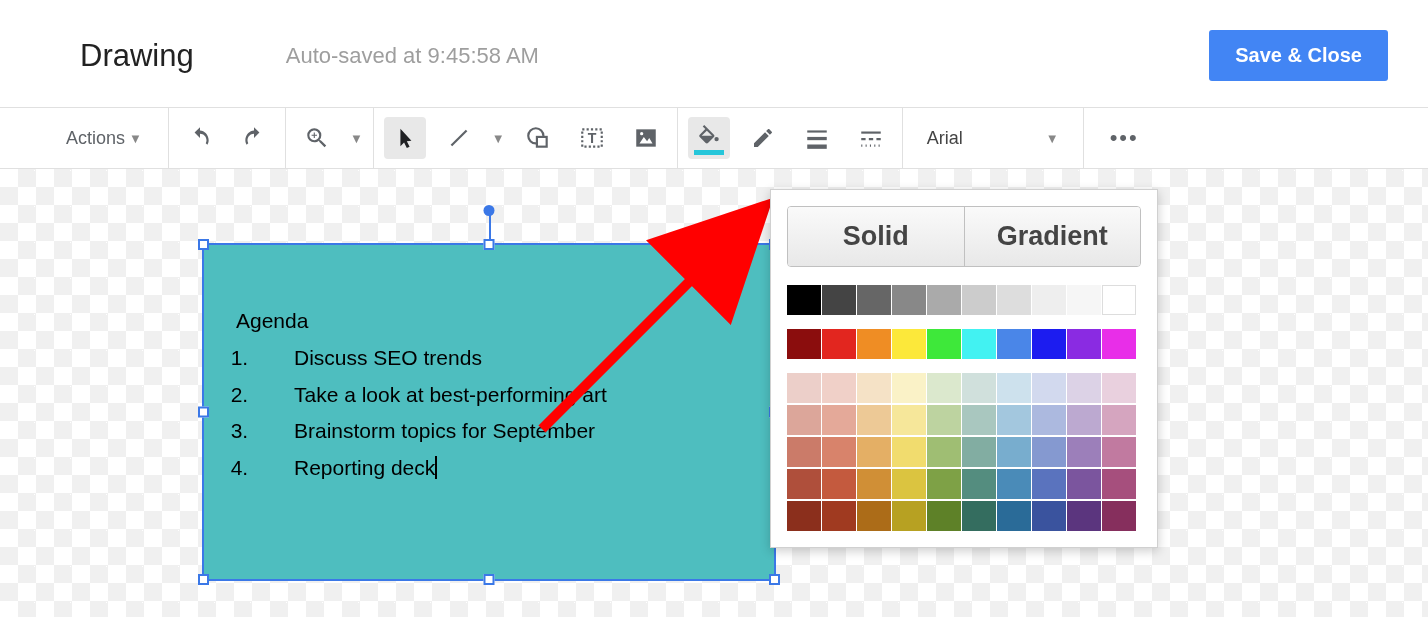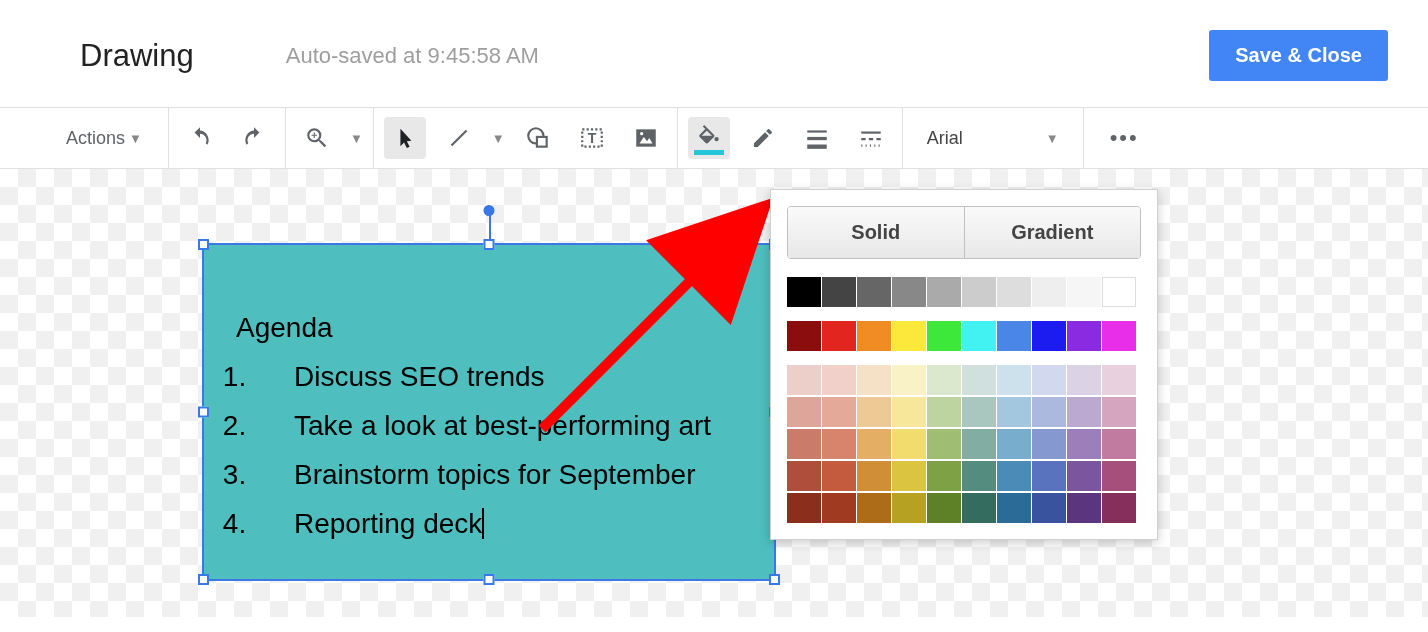--- a/index.html
+++ b/index.html
@@ -23,21 +23,21 @@
     .canvas-area { position: relative; background-image: 
       linear-gradient(45deg, #f0f0f0 25%, transparent 25%), 
       linear-gradient(-45deg, #f0f0f0 25%, transparent 25%), 
       linear-gradient(45deg, transparent 75%, #f0f0f0 75%), 
       linear-gradient(-45deg, transparent 75%, #f0f0f0 75%);
       background-size: 36px 36px;
       background-position: 0 0, 0 18px, 18px -18px, -18px 0px;
       height: 448px;
     }
     
-    .textbox { position: absolute; left: 202px; top: 74px; width: 574px; height: 338px; background: #4ebebf; border: 2px solid #3b78e7; padding: 58px 28px; font-size: 28px; line-height: 1.75; color: #000; }
+    .textbox { position: absolute; left: 202px; top: 74px; width: 574px; height: 338px; background: #4ebebf; border: 2px solid #3b78e7; padding: 58px 28px; font-size: 21px; line-height: 1.75; color: #000; }
     .textbox .title-line { margin-left: 4px; }
     .textbox ol { margin-left: 22px; }
     .textbox ol li { padding-left: 40px; }
     .cursor { border-right: 2px solid #000; }
     
     .sel-handle { position: absolute; width: 11px; height: 11px; background: #fff; border: 2px solid #3b78e7; }
     .sel-handle.tl { left: -6px; top: -6px; }
     .sel-handle.tm { left: 50%; top: -6px; transform: translateX(-50%); }
     .sel-handle.tr { right: -6px; top: -6px; }
     .sel-handle.ml { left: -6px; top: 50%; transform: translateY(-50%); }
@@ -45,21 +45,21 @@
     .sel-handle.bl { left: -6px; bottom: -6px; }
     .sel-handle.bm { left: 50%; bottom: -6px; transform: translateX(-50%); }
     .sel-handle.br { right: -6px; bottom: -6px; }
     .rotate-handle { position: absolute; left: 50%; top: -40px; transform: translateX(-50%); width: 11px; height: 11px; background: #3b78e7; border-radius: 50%; }
     .rotate-line { position: absolute; left: 50%; top: -30px; width: 2px; height: 24px; background: #3b78e7; }
     
     .arrow { position: absolute; left: 522px; top: 30px; pointer-events: none; }
     
     .color-popup { position: absolute; left: 770px; top: 189px; width: 388px; background: #fff; border: 1px solid #d0d0d0; box-shadow: 0 3px 10px rgba(0,0,0,0.2); padding: 16px; z-index: 100; }
     .fill-tabs { display: flex; border: 1px solid #c0c0c0; border-radius: 4px; overflow: hidden; margin-bottom: 18px; }
-    .fill-tab { flex: 1; text-align: center; padding: 14px 0; font-size: 20px; font-weight: bold; color: #444; background: linear-gradient(#fafafa, #e8e8e8); cursor: pointer; }
+    .fill-tab { flex: 1; text-align: center; padding: 14px 0; font-size: 27px; font-weight: bold; color: #444; background: linear-gradient(#fafafa, #e8e8e8); cursor: pointer; }
     .fill-tab:first-child { border-right: 1px solid #c0c0c0; }
     .transparent-row { display: flex; align-items: center; gap: 18px; padding: 8px 6px 18px; font-size: 20px; color: #333; cursor: pointer; }
     .no-fill-icon { width: 24px; height: 24px; position: relative; }
     
     .palette { display: flex; flex-direction: column; gap: 2px; }
     .palette-row { display: flex; gap: 1px; }
     .palette-row.spaced { margin-bottom: 12px; }
     .swatch { width: 34px; height: 30px; cursor: pointer; }
     
     .more-dots { font-size: 22px; color: #5f6368; letter-spacing: 2px; cursor: pointer; padding: 0 16px; }

